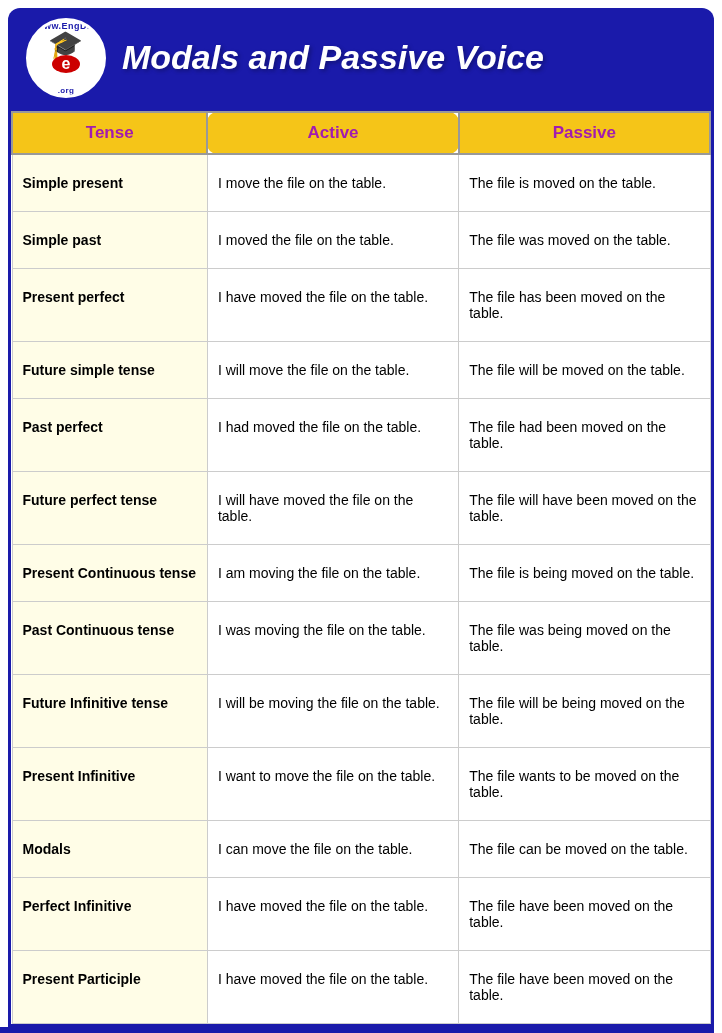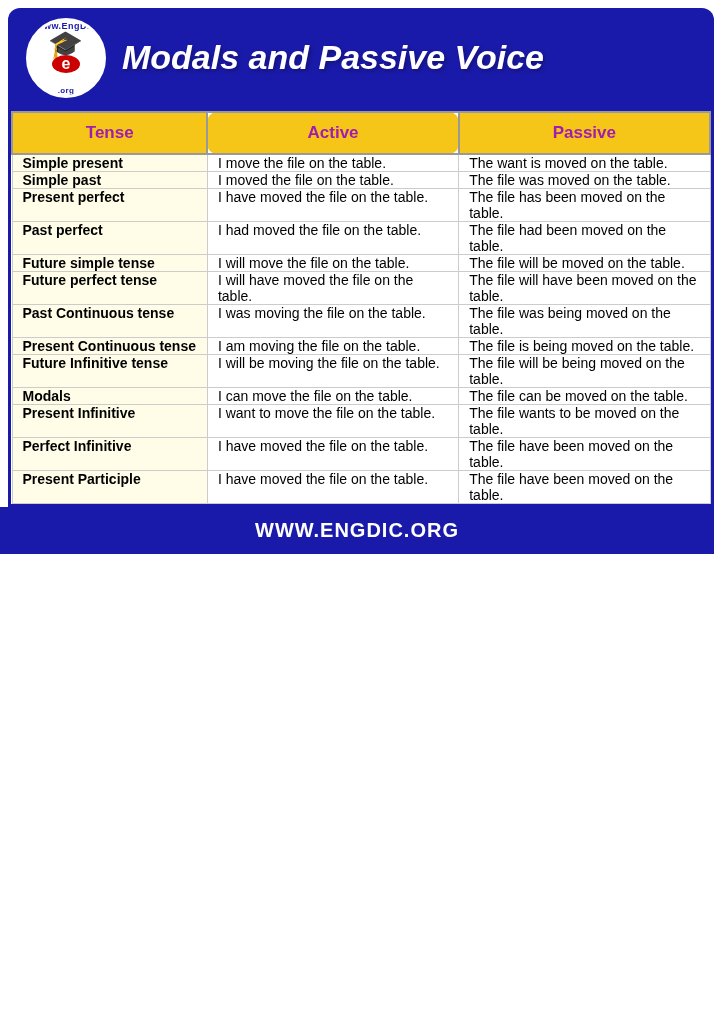--- a/index.html
+++ b/index.html
@@ -107,21 +107,21 @@
       text-align: center;
       padding: 10px 8px;
       border: 2px solid #999;
     }
     thead tr th:first-child { width: 28%; }
     thead tr th:nth-child(2) { width: 36%; border-radius: 10px; }
     thead tr th:nth-child(3) { width: 36%; }
 
     
     tbody tr td {
-      padding: 0 10px;
+      padding: 20px 10px;
       border: 1.5px solid #ccc;
       vertical-align: top;
       font-size: 14px;
       color: #000;
     }
     tbody tr td:first-child {
       font-weight: bold;
       background: #fffde7;
       font-size: 14px;
     }
@@ -165,73 +165,73 @@
       <tr>
         <th>Tense</th>
         <th>Active</th>
         <th>Passive</th>
       </tr>
     </thead>
     <tbody id="table-body">
     <tr>
           <td>Simple present</td>
           <td>I move the file on the table.</td>
-          <td>The want is moved on the table.</td>
+          <td>The file is moved on the table.</td>
         </tr>
         <tr>
           <td>Simple past</td>
           <td>I moved the file on the table.</td>
           <td>The file was moved on the table.</td>
         </tr>
         <tr>
           <td>Present perfect</td>
           <td>I have moved the file on the table.</td>
           <td>The file has been moved on the table.</td>
         </tr>
         <tr>
+          <td>Future simple tense</td>
+          <td>I will move the file on the table.</td>
+          <td>The file will be moved on the table.</td>
+        </tr>
+        <tr>
           <td>Past perfect</td>
           <td>I had moved the file on the table.</td>
           <td>The file had been moved on the table.</td>
         </tr>
         <tr>
-          <td>Future simple tense</td>
-          <td>I will move the file on the table.</td>
-          <td>The file will be moved on the table.</td>
-        </tr>
-        <tr>
           <td>Future perfect tense</td>
           <td>I will have moved the file on the table.</td>
           <td>The file will have been moved on the table.</td>
         </tr>
         <tr>
+          <td>Present Continuous tense</td>
+          <td>I am moving the file on the table.</td>
+          <td>The file is being moved on the table.</td>
+        </tr>
+        <tr>
           <td>Past Continuous tense</td>
           <td>I was moving the file on the table.</td>
           <td>The file was being moved on the table.</td>
         </tr>
         <tr>
-          <td>Present Continuous tense</td>
-          <td>I am moving the file on the table.</td>
-          <td>The file is being moved on the table.</td>
-        </tr>
-        <tr>
           <td>Future Infinitive tense</td>
           <td>I will be moving the file on the table.</td>
           <td>The file will be being moved on the table.</td>
         </tr>
         <tr>
+          <td>Present Infinitive</td>
+          <td>I want to move the file on the table.</td>
+          <td>The file wants to be moved on the table.</td>
+        </tr>
+        <tr>
           <td>Modals</td>
           <td>I can move the file on the table.</td>
           <td>The file can be moved on the table.</td>
         </tr>
         <tr>
-          <td>Present Infinitive</td>
-          <td>I want to move the file on the table.</td>
-          <td>The file wants to be moved on the table.</td>
-        </tr>
-        <tr>
           <td>Perfect Infinitive</td>
           <td>I have moved the file on the table.</td>
           <td>The file have been moved on the table.</td>
         </tr>
         <tr>
           <td>Present Participle</td>
           <td>I have moved the file on the table.</td>
           <td>The file have been moved on the table.</td>
         </tr>
       </tbody>

